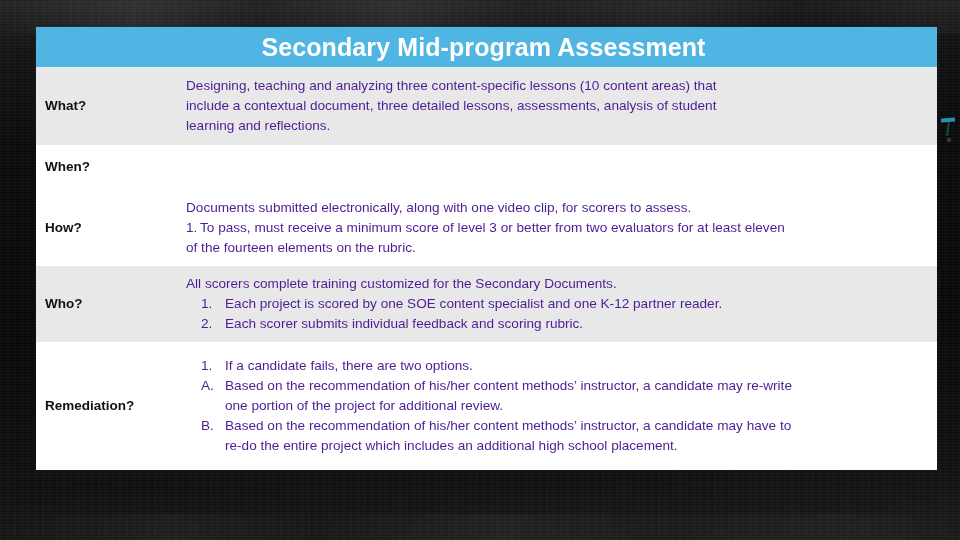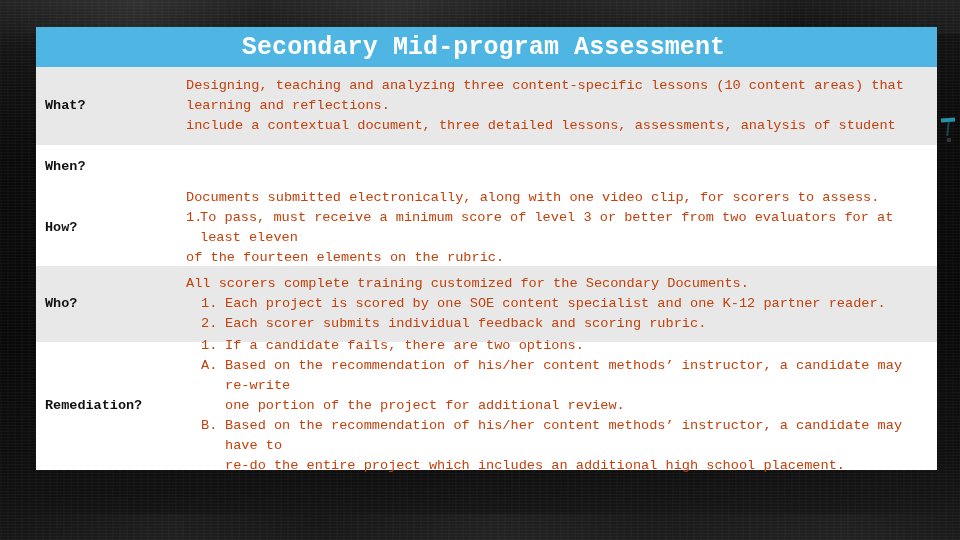--- a/index.html
+++ b/index.html
@@ -92,21 +92,20 @@
     opacity: 0.9;
     pointer-events: none;
   }
 
   
   #table-block {
     position: absolute;
     left: 36px;
     top: 27px;
     width: 901px;
-    font-family: Liberation Mono, monospace;
   }
 
   
   #title-bar {
     background: #4fb6e3;
     height: 40px;
     display: flex;
     align-items: center;
     justify-content: center;
   }
@@ -139,21 +138,21 @@
     font-size: 13.5px;
     font-weight: bold;
     color: #111111;
     line-height: 1.2;
   }
   .row-content {
     box-sizing: border-box;
     flex: 1 1 auto;
     padding-right: 8px;
     font-size: 13.6px;
-    color: #c2410c;
+    color: #4c1d95;
     line-height: 1.48;
   }
 
   .row-content p {
     margin: 0;
   }
 
   
   .li {
     display: flex;
@@ -182,22 +181,22 @@
   <div id="table-block">
 
     <div id="title-bar">
       <div id="title-text">Secondary Mid-program Assessment</div>
     </div>
 
     <div class="row gray" style="height:78px;">
       <div class="row-label">What?</div>
       <div class="row-content">
         <p>Designing, teaching and analyzing three content-specific lessons (10 content areas) that</p>
+        <p>include a contextual document, three detailed lessons, assessments, analysis of student</p>
         <p>learning and reflections.</p>
-        <p>include a contextual document, three detailed lessons, assessments, analysis of student</p>
       </div>
     </div>
 
     <div class="row white" style="height:45px;">
       <div class="row-label">When?</div>
     </div>
 
 
     <div class="row white" style="height:76px;">
       <div class="row-label">How?</div>

